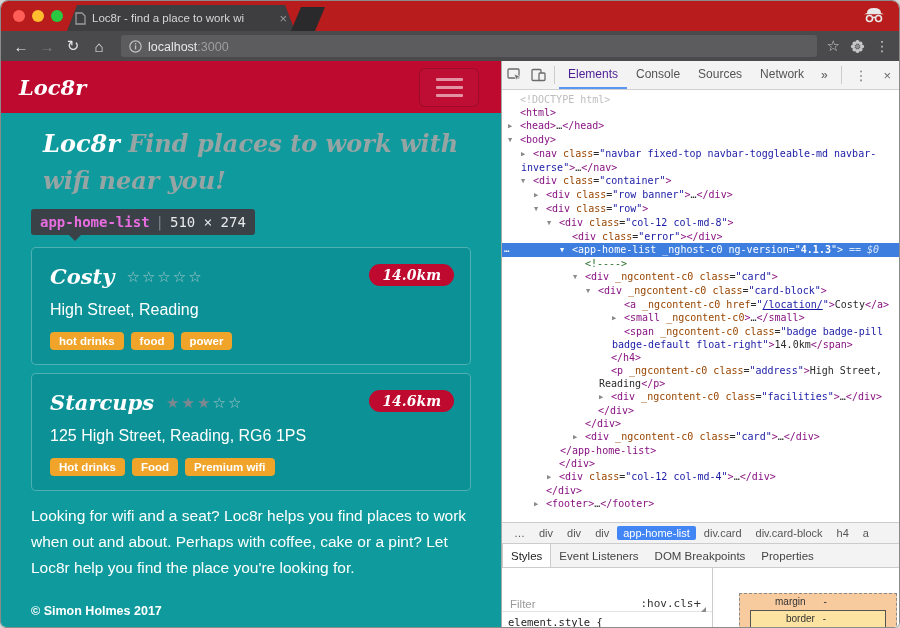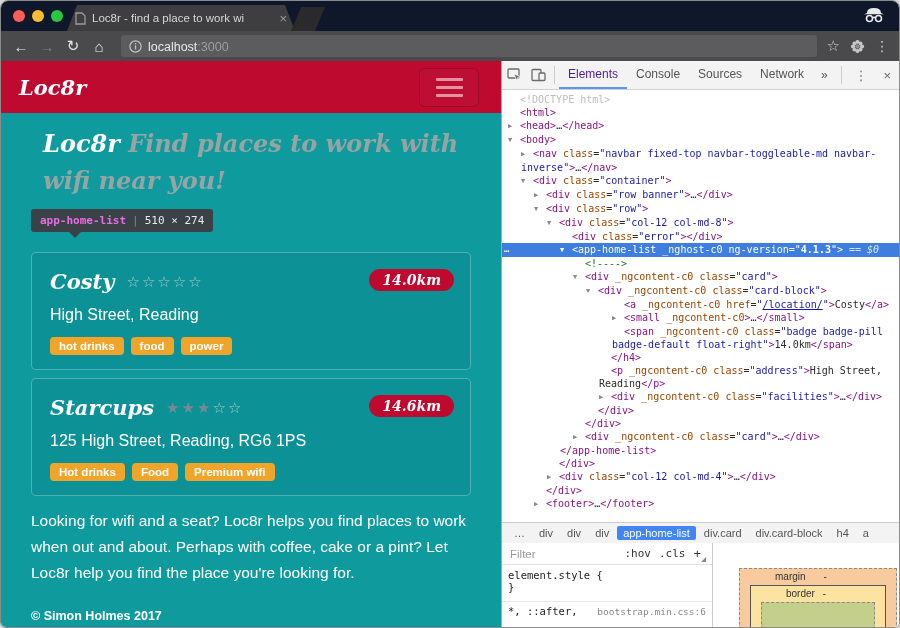--- a/index.html
+++ b/index.html
@@ -1,19 +1,19 @@
 <!DOCTYPE html>
 <html><head>
 <meta charset="utf-8">
 <style>
   html,body{margin:0;padding:0;background:#d7d7d7;font-family:"Liberation Sans",sans-serif;}
   .window{width:900px;height:628px;border-radius:8px 8px 6px 6px;overflow:hidden;border:1px solid #8b8b8b;
     box-sizing:border-box;position:relative;background:#fff;}
   
-  .tabstrip{height:30px;background:#0f172a;position:relative;display:flex;align-items:flex-end;}
+  .tabstrip{height:30px;background:#b91c1c;position:relative;display:flex;align-items:flex-end;}
   .macdots{position:absolute;left:12px;top:9px;display:flex;gap:7px;}
   .dot{width:12px;height:12px;border-radius:50%;}
   .dot.r{background:#ff5f57}.dot.y{background:#febc2e}.dot.g{background:#28c840}
   .tab{margin-left:66px;width:228px;height:26px;background:#3e3e40;display:flex;align-items:center;
     padding:0 8px;box-sizing:border-box;clip-path:polygon(10px 0,calc(100% - 10px) 0,100% 100%,0 100%);}
   .tab-title{color:#d6d6d6;font-size:11.5px;white-space:nowrap;overflow:hidden;flex:1;margin:0 6px;}
   .tab-close{color:#9a9a9c;font-size:13px;line-height:13px;}
   .favicon{flex:0 0 auto;}
   .newtab{width:34px;height:24px;background:#2a2a2c;margin-left:-4px;clip-path:polygon(10px 0,100% 0,calc(100% - 10px) 100%,0 100%);}
   .incog{position:absolute;right:14px;top:6px;}
@@ -35,22 +35,22 @@
   .site-nav{height:52px;background:#be0a2f;display:flex;align-items:center;justify-content:space-between;
     padding:0 22px 0 18px;}
   .script{font-family:"DejaVu Serif",serif;font-style:italic;font-weight:bold;}
   .brand{color:#fff;font-size:21px;}
   .burger{width:58px;height:37px;border:1px solid rgba(0,0,0,.18);border-radius:6px;display:flex;
     flex-direction:column;justify-content:center;align-items:center;gap:5px;background:rgba(255,255,255,0.02);}
   .burger i{display:block;width:27px;height:3px;background:rgba(255,255,255,.55);border-radius:1px;}
   .hero{padding:12px 14px 0 42px;}
   .hero h1{margin:0;font-size:24px;line-height:1.55;color:#96a4a4;}
   .hero .hb{color:#fff;}
-  .insp-tip{display:inline-block;margin:10px 0 12px 30px;background:#3a4147;border-radius:3px;padding:5px 9px;
-    font-family:"DejaVu Sans Mono",monospace;font-size:11px;position:relative;}
+  .insp-tip{display:inline-block;margin:10px 0 4px 30px;background:#3a4147;border-radius:3px;padding:5px 9px;
+    font-family:"DejaVu Sans Mono",monospace;font-size:14px;position:relative;}
   .insp-tip .el{color:#e86de0;font-weight:bold;}
   .insp-tip .sep{color:#7e868c;margin:0 6px;}
   .insp-tip .dim{color:#e8eaec;}
   .insp-tip:after{content:"";position:absolute;left:38px;bottom:-6px;border:6px solid transparent;
     border-top-color:#3a4147;border-bottom:none;}
   .cards{margin:8px 30px 0 30px;}
   .card{background:#0c9296;border:1px solid rgba(255,255,255,.28);border-radius:5px;padding:16px 18px 14px;
     margin-bottom:8px;position:relative;}
   .card-top{display:flex;align-items:center;}
   .card-name{color:#fff;font-size:21px;text-decoration:none;font-family:"DejaVu Serif",serif;
@@ -90,21 +90,21 @@
   .crumbs{height:20px;background:#f3f3f3;border-top:1px solid #ccc;display:flex;align-items:center;
     font-size:11px;color:#565656;padding-left:6px;gap:2px;overflow:hidden;}
   .crumb{padding:1px 6px;white-space:nowrap;}
   .crumb.selected{background:#4285f4;color:#fff;border-radius:2px;}
   .stabs{height:23px;background:#f3f3f3;border-top:1px solid #ccc;border-bottom:1px solid #ccc;display:flex;
     font-size:11.5px;color:#444;align-items:stretch;}
   .stab{padding:0 8px;display:flex;align-items:center;}
   .stab.active{background:#fff;border-left:1px solid #ccc;border-right:1px solid #ccc;color:#222;}
   .styles-body{flex:1;display:flex;min-height:0;}
   .styles-left{width:210px;border-right:1px solid #ccc;display:flex;flex-direction:column;min-width:0;}
-  .filter-row{height:21px;border-bottom:1px solid #e3e3e3;display:flex;align-items:center;padding:0 6px;gap:8px;}
+  .filter-row{height:21px;border-bottom:1px solid #e3e3e3;display:flex;align-items:center;padding:0 6px;margin-top:28px;}
   .filter-input{border:none;outline:none;flex:1;font-size:11.5px;color:#333;min-width:0;background:transparent;}
   .filter-input::placeholder{color:#9a9a9a;}
   .hovcls{font-size:11px;color:#333;font-family:"DejaVu Sans Mono",monospace;}
   .addrule{font-size:13px;color:#333;position:relative;padding-right:5px;}
   .addrule:after{content:"";position:absolute;right:0;bottom:-1px;border-left:5px solid transparent;
     border-bottom:5px solid #8a8a8a;}
   .rules{flex:1;font-family:"DejaVu Sans Mono",monospace;font-size:10.5px;color:#222;display:flex;
     flex-direction:column;}
   .rule1{padding:4px 6px 8px;}
   .rule2{border-top:1px solid #e8e8e8;padding:3px 6px;display:flex;align-items:baseline;}
@@ -298,20 +298,26 @@
           <span class="crumb">div</span>
           <span class="crumb">div</span>
           <span class="crumb">div</span>
           <span class="crumb selected">app-home-list</span>
           <span class="crumb">div.card</span>
           <span class="crumb">div.card-block</span>
           <span class="crumb">h4</span>
           <span class="crumb">a</span>
         </div>
 
+      <div class="stabs">
+          <span class="stab active">Styles</span>
+          <span class="stab">Event Listeners</span>
+          <span class="stab">DOM Breakpoints</span>
+          <span class="stab">Properties</span>
+        </div>
 
       <div class="styles-body">
         <div class="styles-left">
           <div class="filter-row">
             <input class="filter-input" placeholder="Filter" style="">
             <span class="hovcls">:hov</span>
             <span class="hovcls">.cls</span>
             <span class="addrule">+</span>
           </div>
           <div class="rules">

